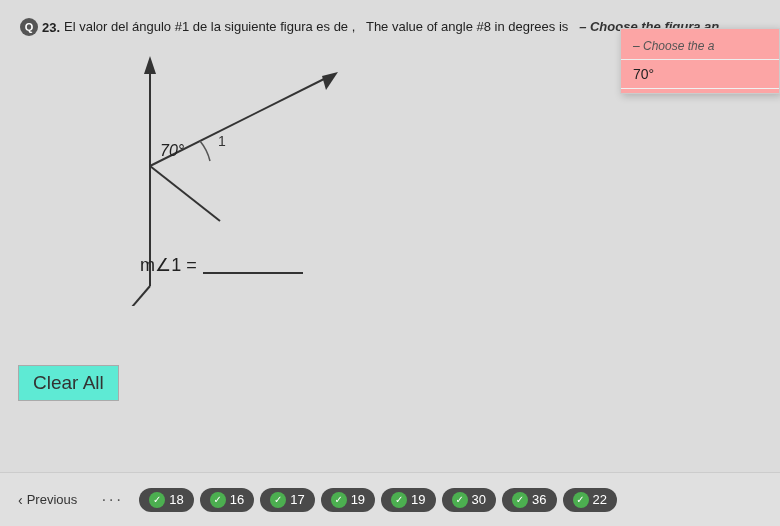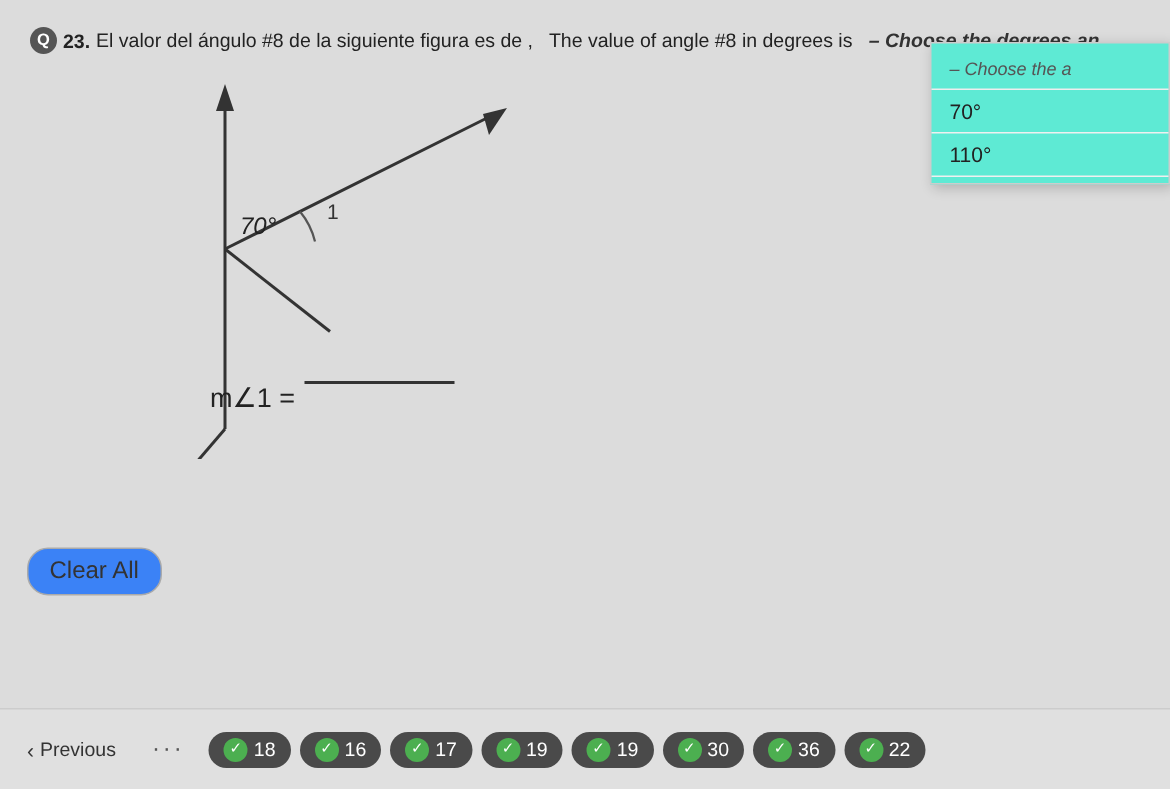--- a/index.html
+++ b/index.html
@@ -60,21 +60,21 @@
       color: #333;
       font-style: italic;
     }
 
     
     .dropdown-panel {
       position: absolute;
       top: 28px;
       right: 0;
       width: 160px;
-      background: #5eead4;
+      background: #fca5a5;
       border: 1px solid #ccc;
       box-shadow: 2px 2px 8px rgba(0,0,0,0.2);
       z-index: 10;
       padding: 4px 0;
     }
 
     .dropdown-placeholder {
       padding: 6px 12px;
       font-size: 12px;
       color: #555;
@@ -106,43 +106,43 @@
     }
 
     
     .angle-label {
       position: absolute;
       bottom: 30px;
       left: 60px;
       font-size: 18px;
       color: #222;
       display: flex;
-      align-items: flex-start;
+      align-items: flex-end;
       gap: 6px;
     }
 
     .angle-line {
       display: inline-block;
       width: 100px;
       border-bottom: 2px solid #333;
       margin-bottom: 2px;
     }
 
     
     .clear-all-btn {
       position: absolute;
       left: 18px;
       top: 365px;
       padding: 6px 14px;
-      background: #3b82f6;
+      background: #5eead4;
       border: 1px solid #aaa;
-      font-size: 16px;
+      font-size: 19px;
       cursor: pointer;
       color: #333;
-      border-radius: 14px;
+      border-radius: 0;
     }
 
     
     .bottom-bar {
       position: absolute;
       bottom: 0;
       left: 0;
       right: 0;
       height: 54px;
       background: #e0e0e0;
@@ -205,32 +205,31 @@
 <body>
 
 <div class="main-area">
 
   <div class="question-header">
     <span class="question-number">
       <span class="question-icon">Q</span>
       <span>23.</span>
     </span>
     <span class="question-text">
-      <span>El valor del ángulo #8 de la siguiente figura es de ,</span>
+      <span>El valor del ángulo #1 de la siguiente figura es de ,</span>
       &nbsp;
       <span>The value of angle #8 in degrees is</span>
       &nbsp;
-      <span class="choose-text">– Choose the degrees an</span>
+      <span class="choose-text">– Choose the figura an</span>
     </span>
   </div>
 
   <div class="dropdown-panel">
     <div class="dropdown-placeholder">– Choose the a</div>
     <div class="dropdown-option">70°</div>
-    <div class="dropdown-option">110°</div>
   </div>
 
   <div class="figure-area">
     <svg class="geometry-svg" width="320" height="260" viewBox="0 0 320 260">
 
       <line x1="70" y1="240" x2="70" y2="20" stroke="#333" stroke-width="2"></line>
 
       <polygon points="70,10 64,28 76,28" fill="#333"></polygon>
 
       <line x1="70" y1="240" x2="10" y2="310" stroke="#333" stroke-width="2"></line>

